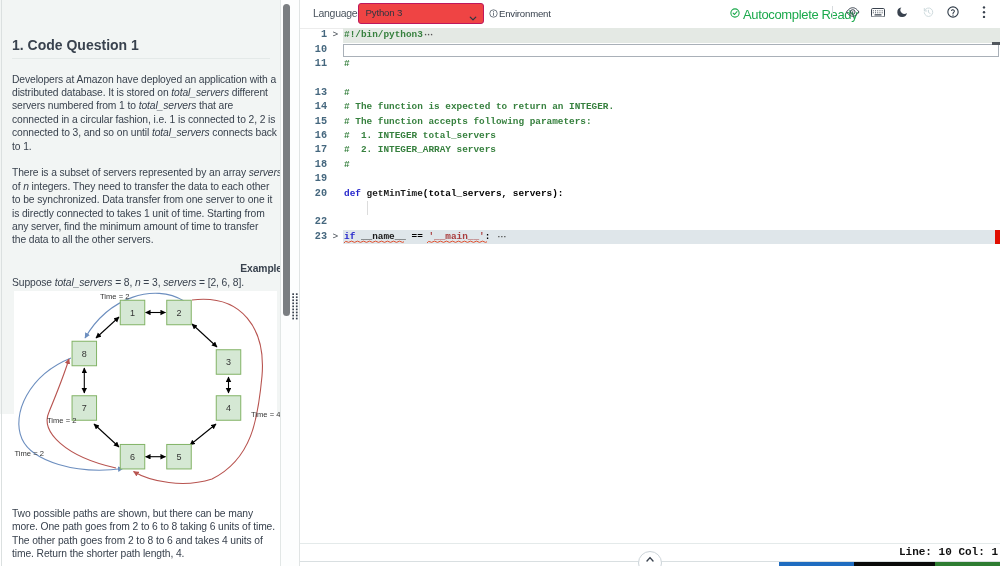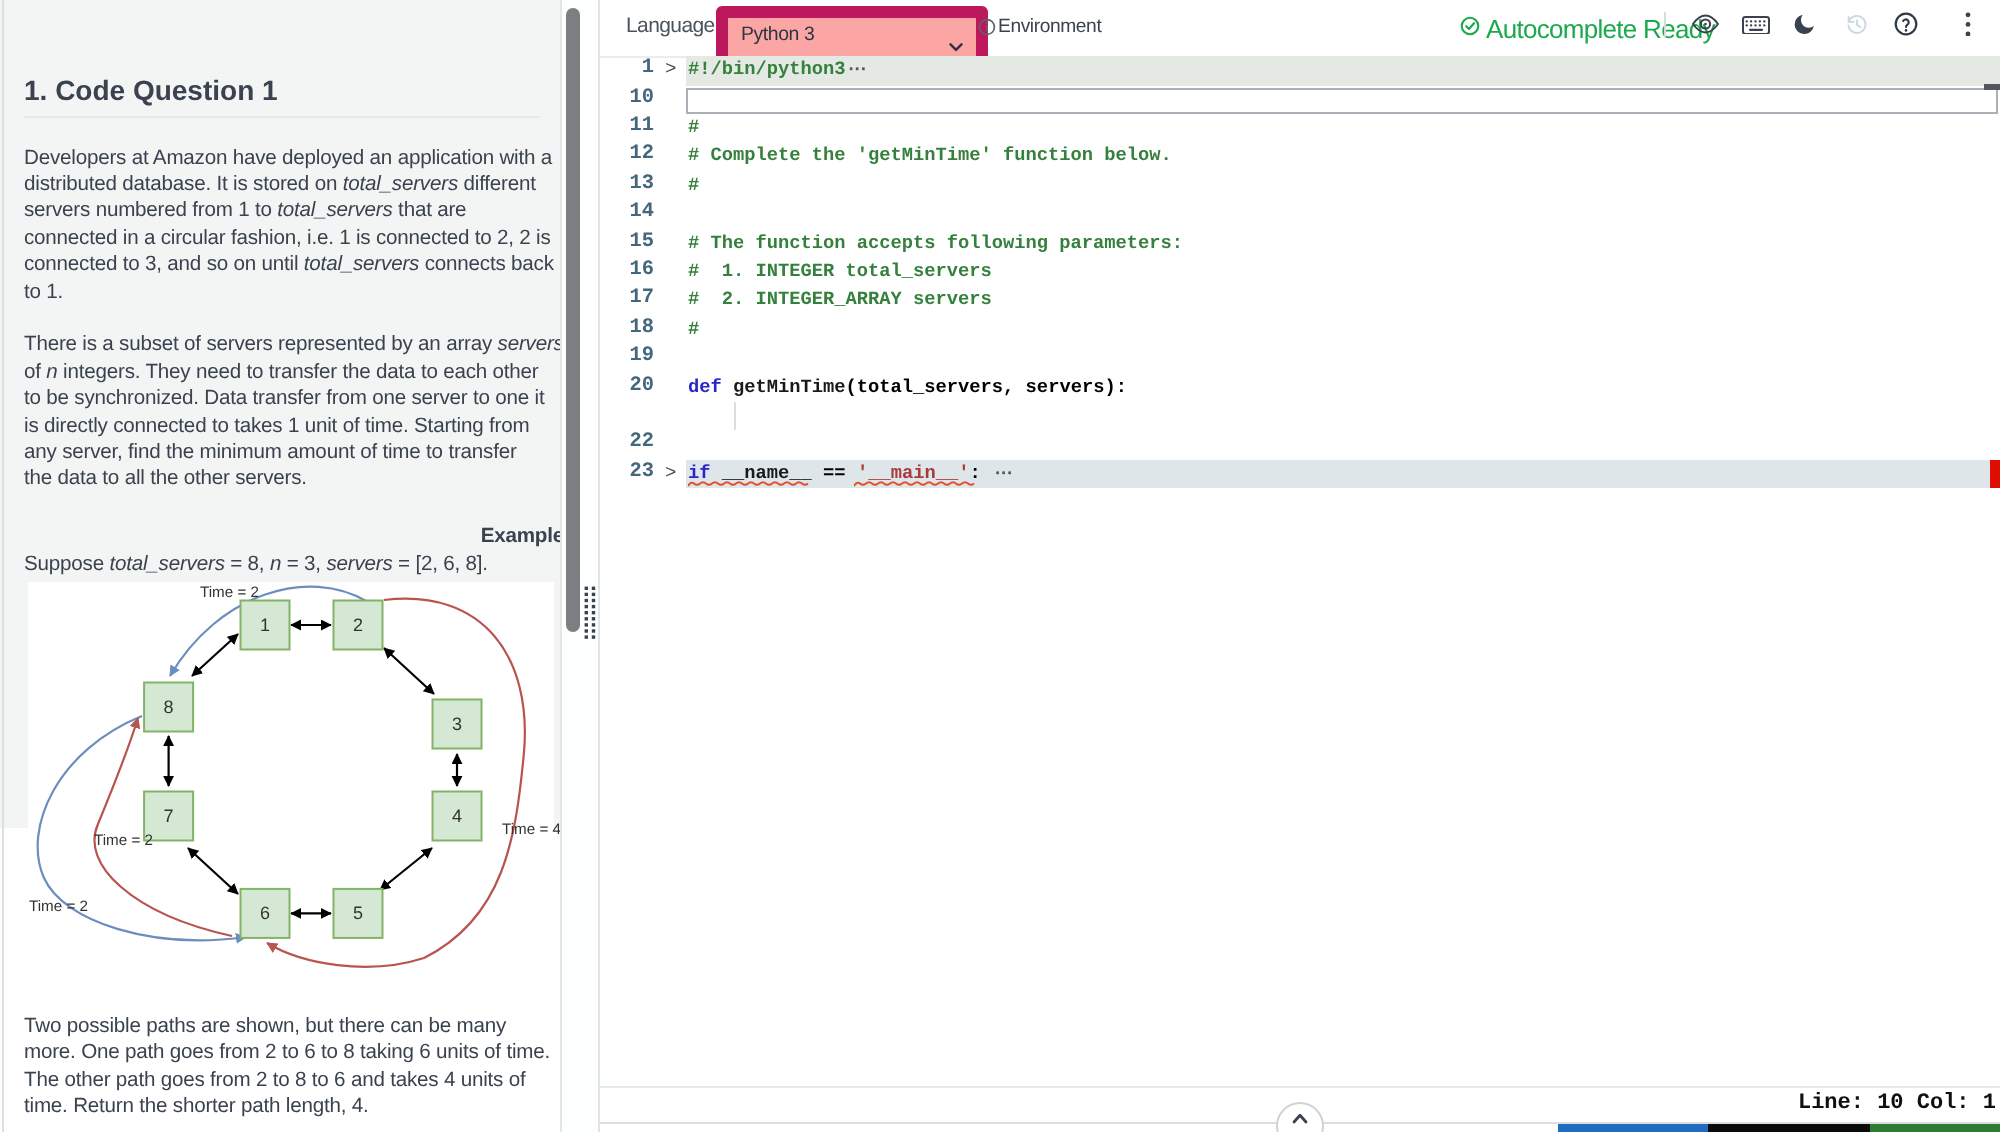--- a/index.html
+++ b/index.html
@@ -15,21 +15,21 @@
 .exh{font-weight:700;text-align:right;}
 
 #lscroll{position:absolute;left:283.2px;top:4px;width:6.6px;height:311.5px;background:#7b7f82;border-radius:3.5px;}
 #lborder{position:absolute;left:280px;top:0;width:1px;height:566px;background:#e2e7e6;}
 #gutterbar{position:absolute;left:281px;top:0;width:19px;height:566px;background:#fdfefe;}
 #rborder{position:absolute;left:299px;top:0;width:1px;height:566px;background:#e0e4e4;}
 
 #right{position:absolute;left:300px;top:0;width:700px;height:566px;background:#fff;}
 #toolbar{position:absolute;left:0;top:0;width:700px;height:28px;background:#fff;border-bottom:1px solid #ececec;}
 #lang{position:absolute;left:13px;top:6.5px;font-size:10.5px;letter-spacing:-0.3px;color:#4a545e;}
-#select{position:absolute;left:58px;top:3px;width:124px;height:19px;border:6px solid #be185d;border-radius:3px;background:#fca5a5;}
+#select{position:absolute;left:58px;top:3px;width:124px;height:19px;border:1px solid #be185d;border-radius:3px;background:#ef4444;}
 #select .txt{position:absolute;left:6.5px;top:3px;font-size:9.7px;letter-spacing:-0.2px;color:#2d3640;}
 #env{position:absolute;left:199px;top:7.5px;font-size:9.6px;letter-spacing:-0.2px;color:#39424e;}
 #acr{position:absolute;left:443px;top:7.3px;font-size:13px;letter-spacing:-0.35px;color:#1ba94c;}
 #vsep{position:absolute;left:531.7px;top:5.5px;width:1px;height:13.4px;background:#d7dbde;}
 .icon{position:absolute;top:3px;}
 
 #editor{position:absolute;left:0;top:28px;width:700px;height:515px;font-family:"Liberation Mono",monospace;font-size:9.4px;font-weight:700;}
 .row{position:absolute;left:0;width:700px;height:14.386px;line-height:14.386px;white-space:pre;}
 .gut{position:absolute;left:0;top:0;width:27px;text-align:right;color:#45677e;font-size:10.2px;}
 .code{position:absolute;left:44px;top:0;}
@@ -194,23 +194,22 @@
     <div id="row1bg"></div>
     <div id="row23bg"></div>
     <div id="redann"></div>
     <div id="activebox"></div>
       <div style="position:absolute;left:691.5px;top:41.8px;width:8.5px;height:2.8px;background:#51575d;"></div>
     <div id="iguide"></div>
     <div id="editor">
 <div class="row" style="top:0.30px;"><span class="gut">1</span><span class="fold">&gt;</span><span class="code"><span class="cm">#!/bin/python3</span><span class="dots">···</span></span></div>
 <div class="row" style="top:14.69px;"><span class="gut">10</span><span class="code"></span></div>
 <div class="row" style="top:29.07px;"><span class="gut">11</span><span class="code"><span class="cm">#</span></span></div>
-<div class="row" style="top:43.46px;"><span class="gut">12</span><span class="code"><span class="cm"># Complete the 'getMinTime' function below.</span></span></div>
 <div class="row" style="top:57.84px;"><span class="gut">13</span><span class="code"><span class="cm">#</span></span></div>
-<div class="row" style="top:72.23px;"><span class="gut">14</span></div>
+<div class="row" style="top:72.23px;"><span class="gut">14</span><span class="code"><span class="cm"># The function is expected to return an INTEGER.</span></span></div>
 <div class="row" style="top:86.62px;"><span class="gut">15</span><span class="code"><span class="cm"># The function accepts following parameters:</span></span></div>
 <div class="row" style="top:101.00px;"><span class="gut">16</span><span class="code"><span class="cm">#  1. INTEGER total_servers</span></span></div>
 <div class="row" style="top:115.39px;"><span class="gut">17</span><span class="code"><span class="cm">#  2. INTEGER_ARRAY servers</span></span></div>
 <div class="row" style="top:129.77px;"><span class="gut">18</span><span class="code"><span class="cm">#</span></span></div>
 <div class="row" style="top:144.16px;"><span class="gut">19</span><span class="code"></span></div>
 <div class="row" style="top:158.55px;"><span class="gut">20</span><span class="code"><span class="kw">def</span> <span class="fn">getMinTime</span>(total_servers, servers):</span></div>
 <div class="row" style="top:187.32px;"><span class="gut">22</span><span class="code"></span></div>
 <div class="row" style="top:201.70px;"><span class="gut">23</span><span class="fold">&gt;</span><span class="code"><span class="kw">if</span> <span class="fn">__name__</span> == <span class="st">'__main__'</span>: <span class="dots">···</span></span></div>
 </div>
     <svg style="position:absolute;left:44px;top:239.8px;" width="62" height="4" viewBox="0 0 62 4" fill="none" stroke="#e0502e" stroke-width="1">

